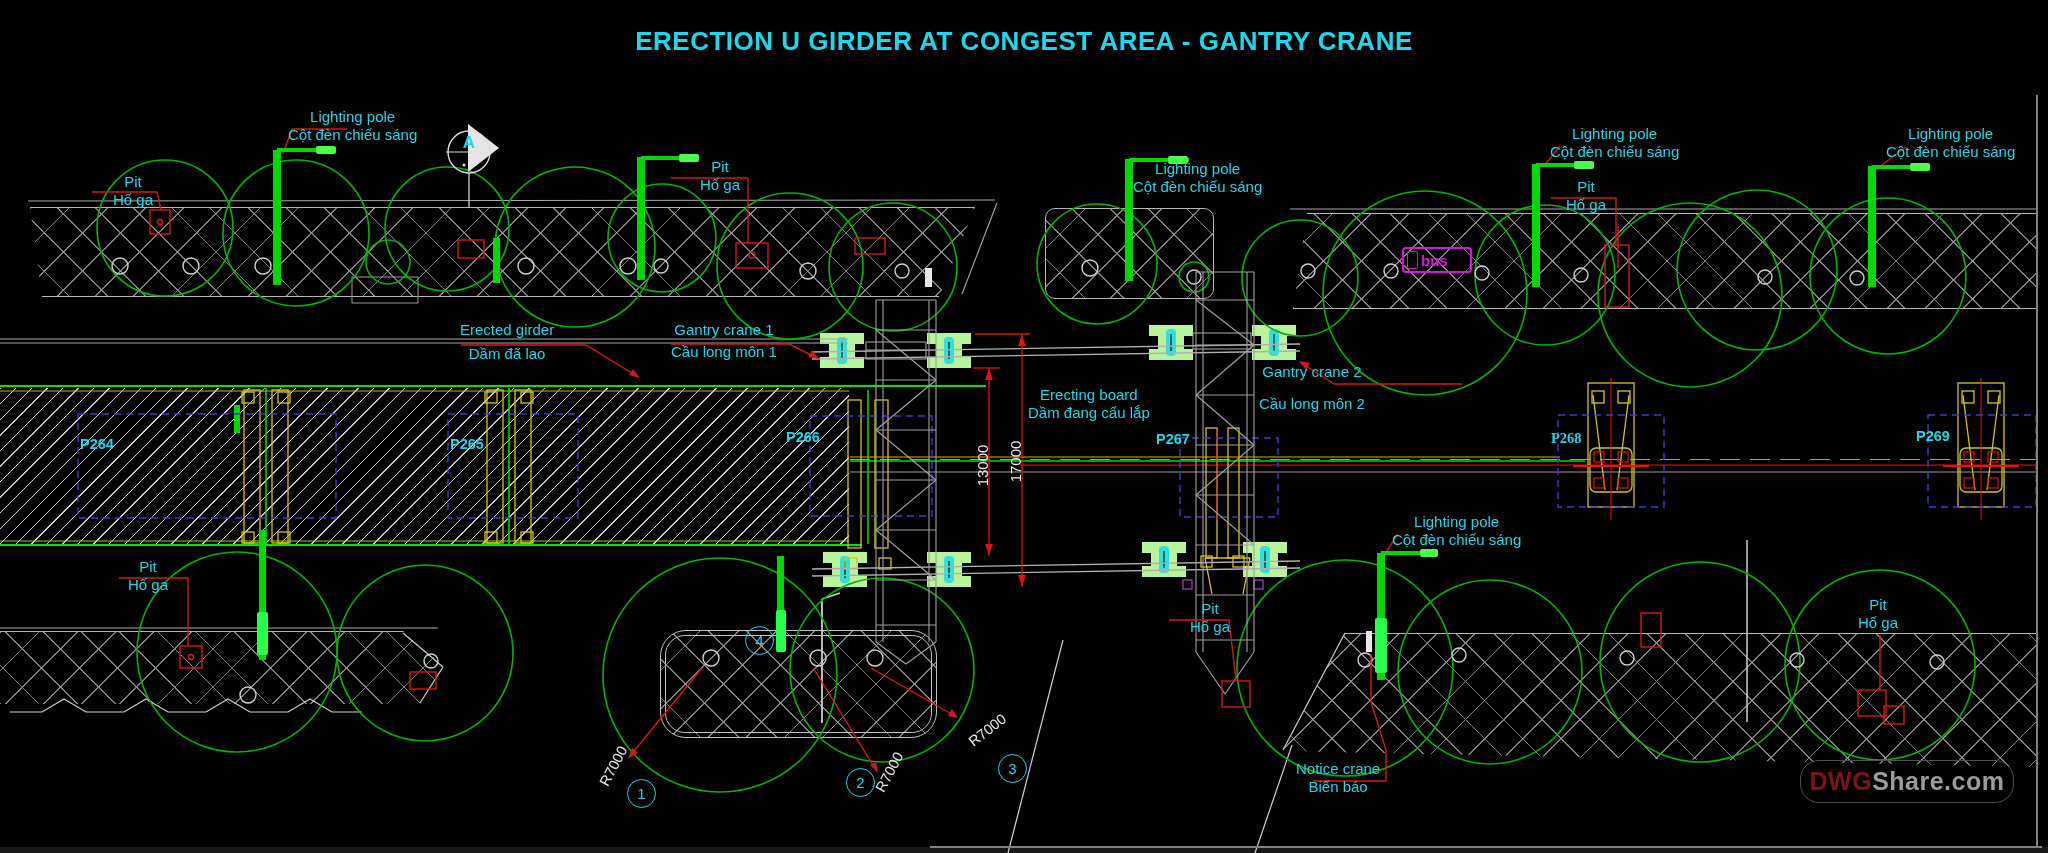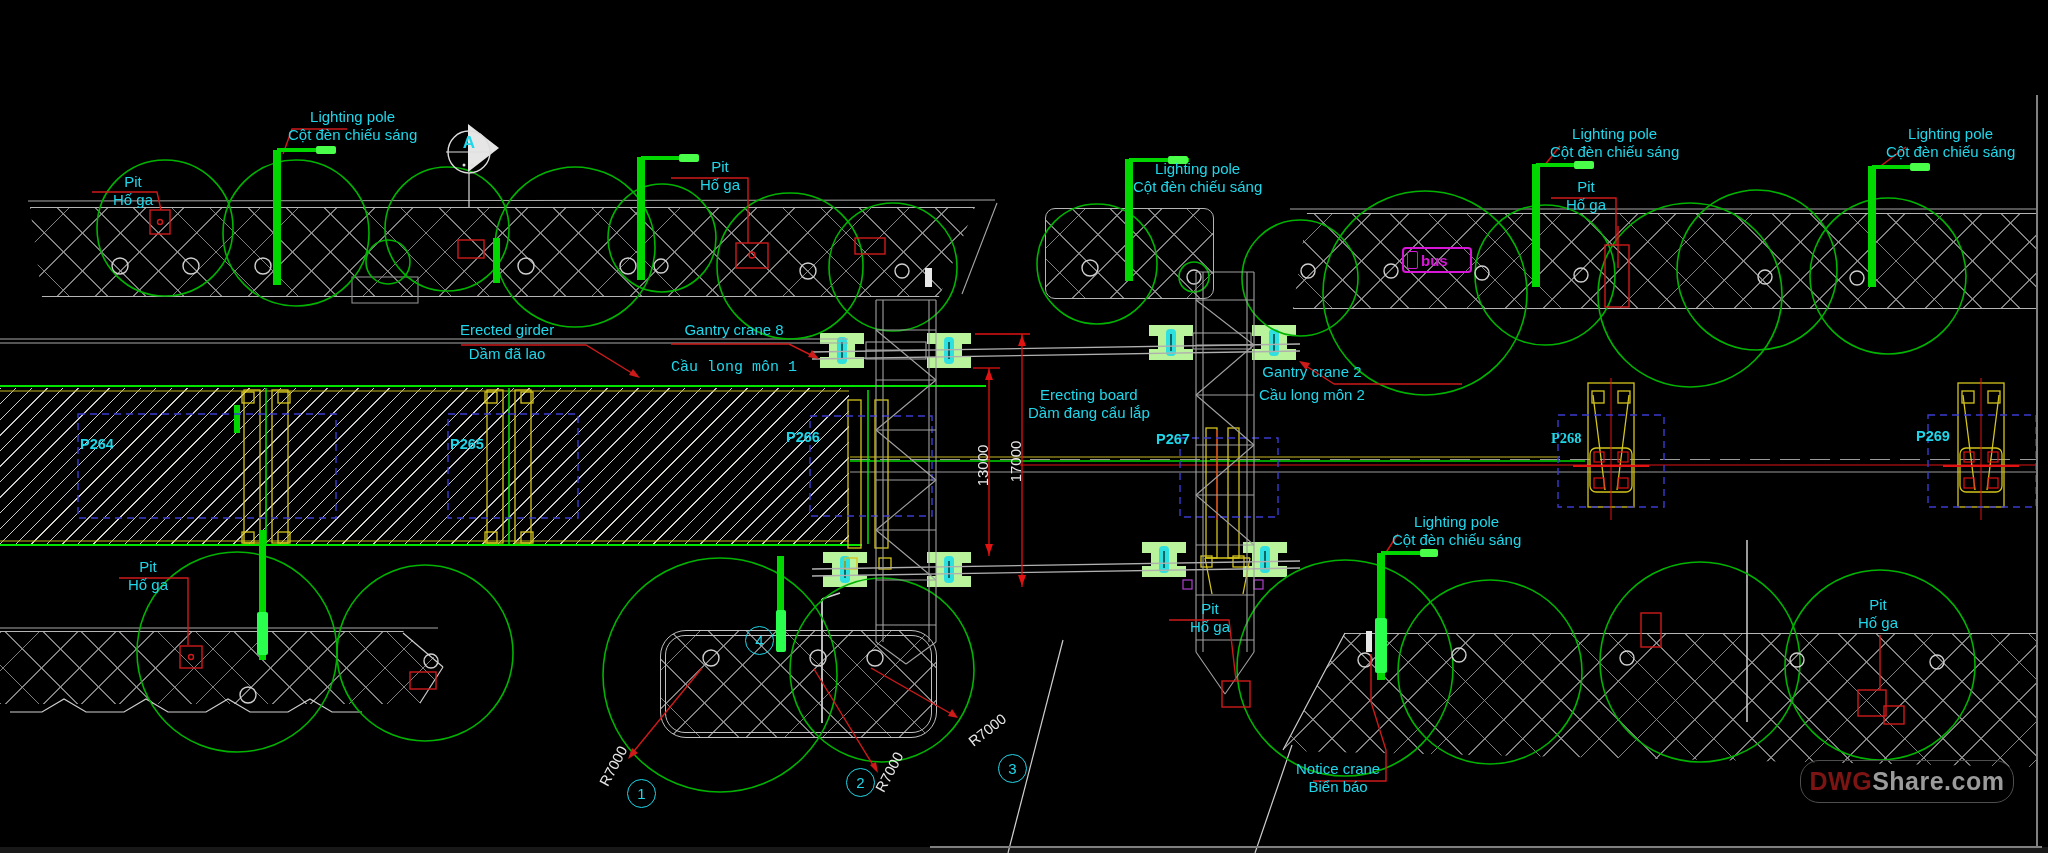--- a/index.html
+++ b/index.html
@@ -58,20 +58,21 @@
        justify-content:center;font-size:25px;letter-spacing:.5px;}
   .watermark .brand{color:var(--c-watermark_red,#7d1414);font-weight:bold;}
   .watermark .rest{color:var(--c-watermark_gray,#9b9b9b);font-weight:bold;}
   .bottom-strip{position:absolute;left:0;top:847px;width:2048px;height:6px;background:#181818;}
 </style>
 </head>
 <body>
 
 <div id="canvas">
 
+  <div class="title">ERECTION U GIRDER AT CONGEST AREA - GANTRY CRANE</div>
 
   <div class="band edge-t edge-b" style="left:30px;top:207px;width:945px;height:88px;
               clip-path:polygon(0 0,100% 0,calc(100% - 36px) 100%,12px 100%);"></div>
   <div class="band" style="left:1045px;top:208px;width:167px;height:89px;border:1.3px solid #b5b5b5;border-radius:10px;"></div>
   <div class="band edge-t edge-b" style="left:1293px;top:213px;width:743px;height:94px;
               clip-path:polygon(14px 0,100% 0,100% 100%,0 100%);"></div>
   <div class="girder" style="left:0;top:388px;width:849px;height:158px;"></div>
   <div class="band edge-t" style="left:0;top:631px;width:443px;height:72px;
               clip-path:polygon(0 0,403px 0,443px 34px,420px 100%,0 100%);"></div>
   <div class="band" style="left:660px;top:630px;width:275px;height:106px;border:1.5px solid #c0c0c0;border-radius:26px;">
@@ -463,30 +464,30 @@
   <div class="lbl" style="left:1858px;top:596px;">
     <div>Pit</div>
     <div>Hố ga</div>
   </div>
 
   <div class="lbl" style="left:460px;top:321px;">
     <div>Erected girder</div>
     <div style="margin-top:6px;">Dầm đã lao</div>
   </div>
   <div class="lbl" style="left:671px;top:321px;">
-    <div>Gantry crane 8</div>
-    <div style="margin-top:20px;font-family:Liberation Mono, monospace;">Cầu long môn 1</div>
+    <div>Gantry crane 1</div>
+    <div style="margin-top:4px;">Cầu long môn 1</div>
   </div>
   <div class="lbl" style="left:1028px;top:386px;">
     <div>Erecting board</div>
     <div>Dầm đang cẩu lắp</div>
   </div>
   <div class="lbl" style="left:1259px;top:363px;">
     <div>Gantry crane 2</div>
-    <div style="margin-top:5px;">Cầu long môn 2</div>
+    <div style="margin-top:14px;">Cầu long môn 2</div>
   </div>
   <div class="lbl" style="left:1296px;top:760px;">
     <div>Notice crane</div>
     <div>Biển báo</div>
   </div>
 
   <div class="plbl" style="left:80px;top:436px;">P264</div>
   <div class="plbl" style="left:450px;top:436px;">P265</div>
   <div class="plbl" style="left:786px;top:429px;">P266</div>
   <div class="plbl" style="left:1156px;top:431px;">P267</div>

